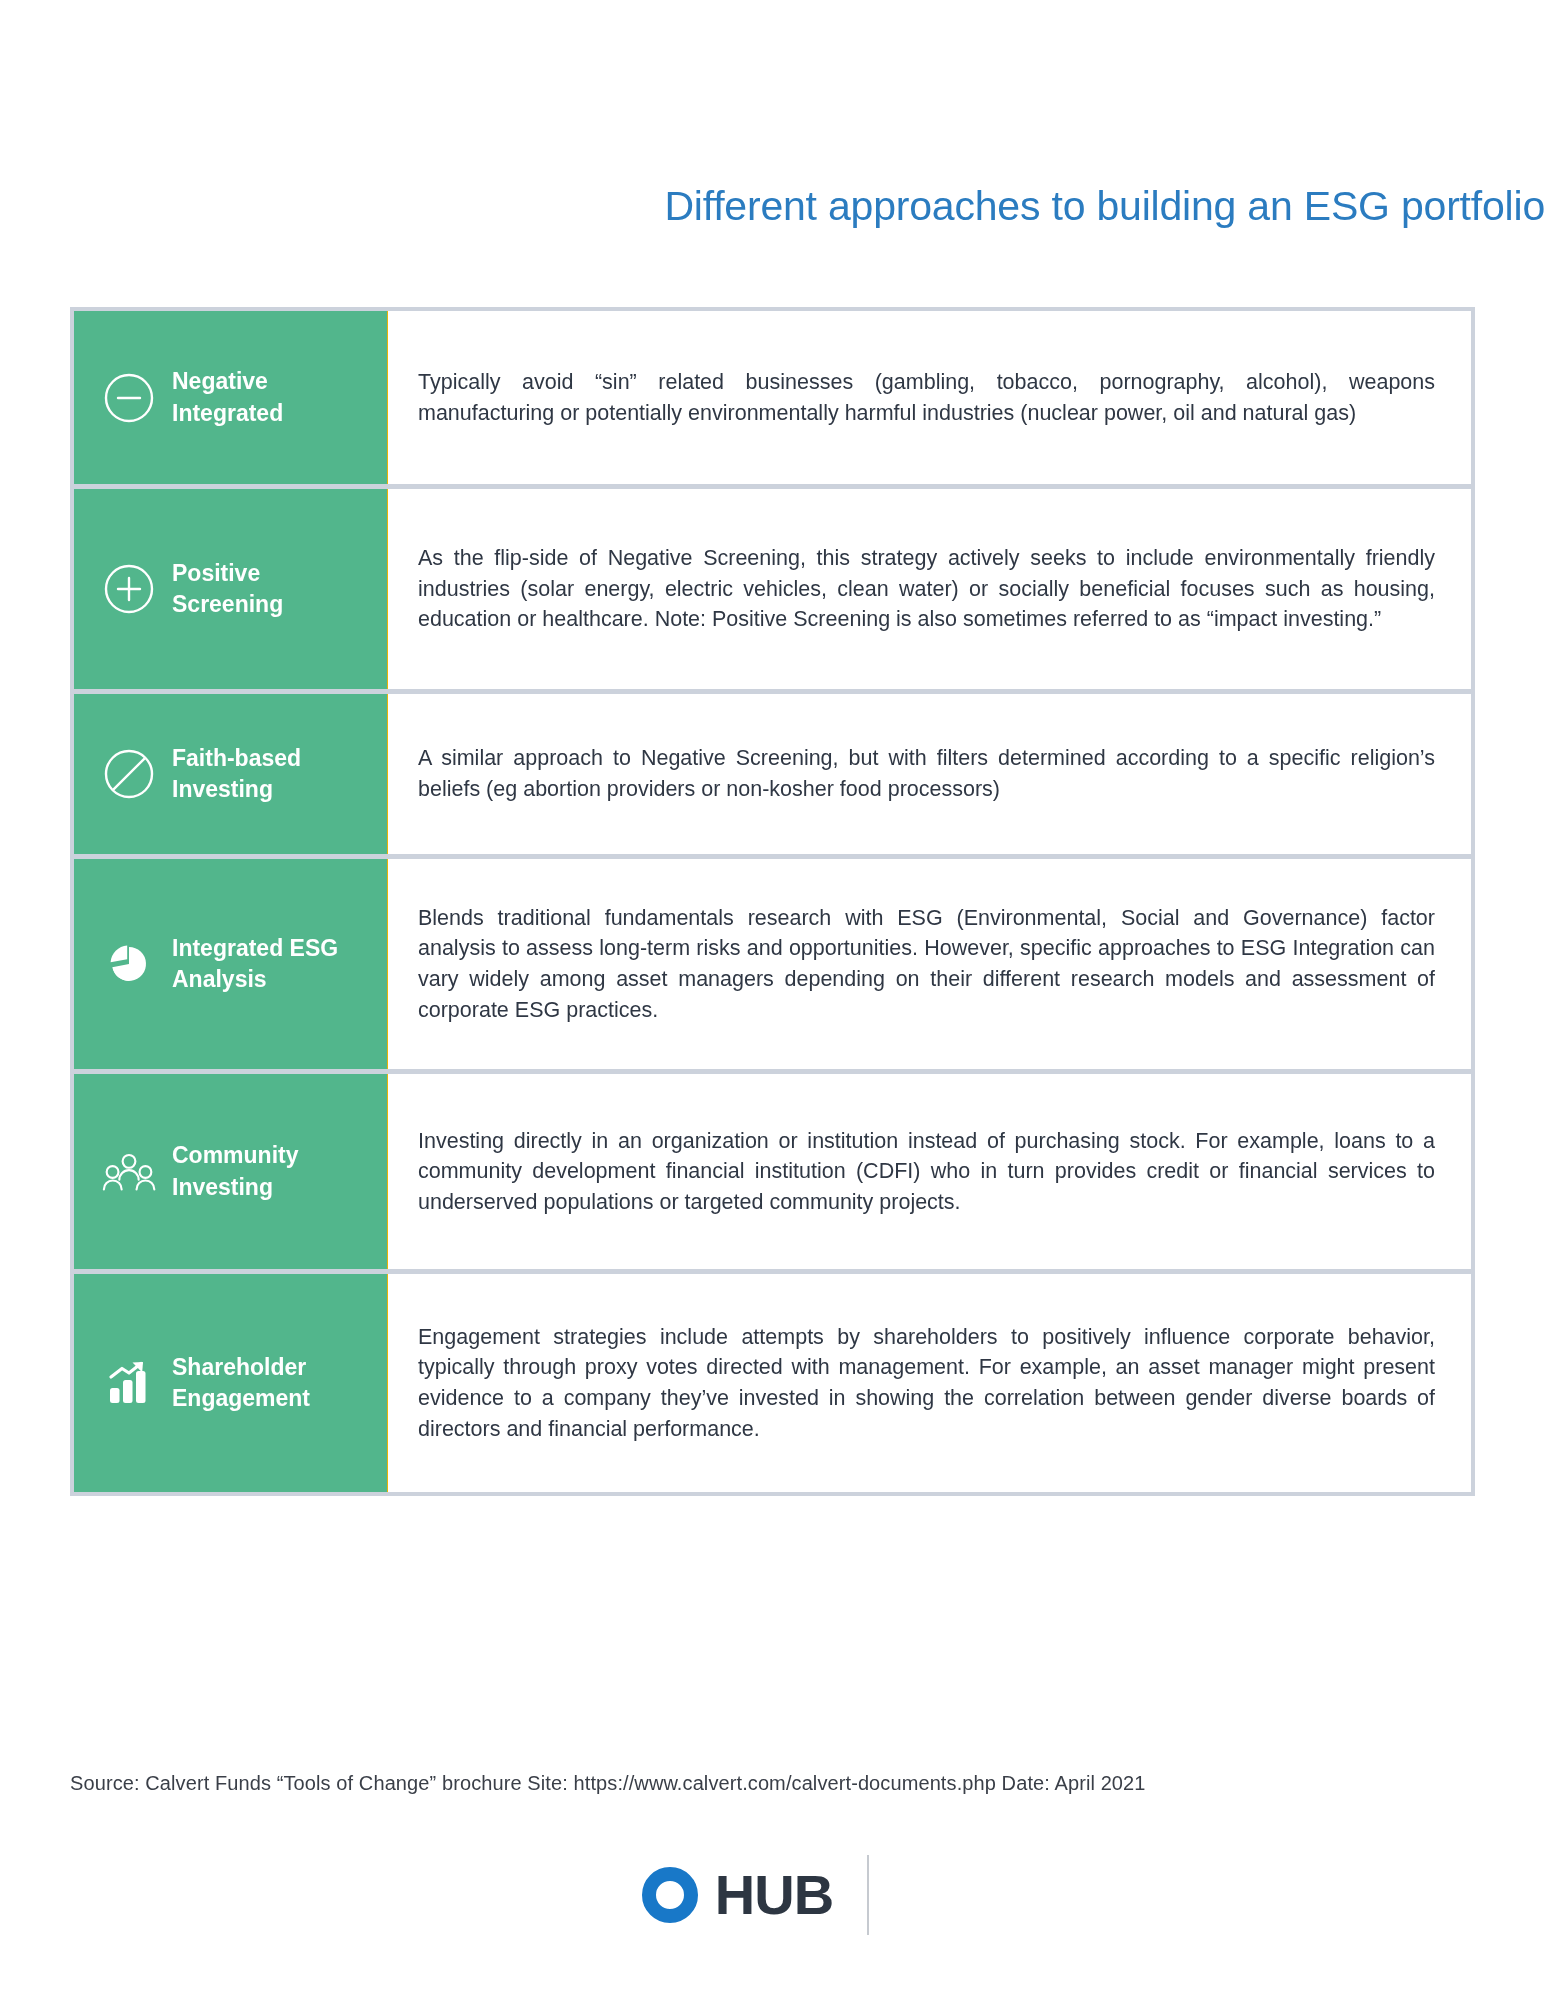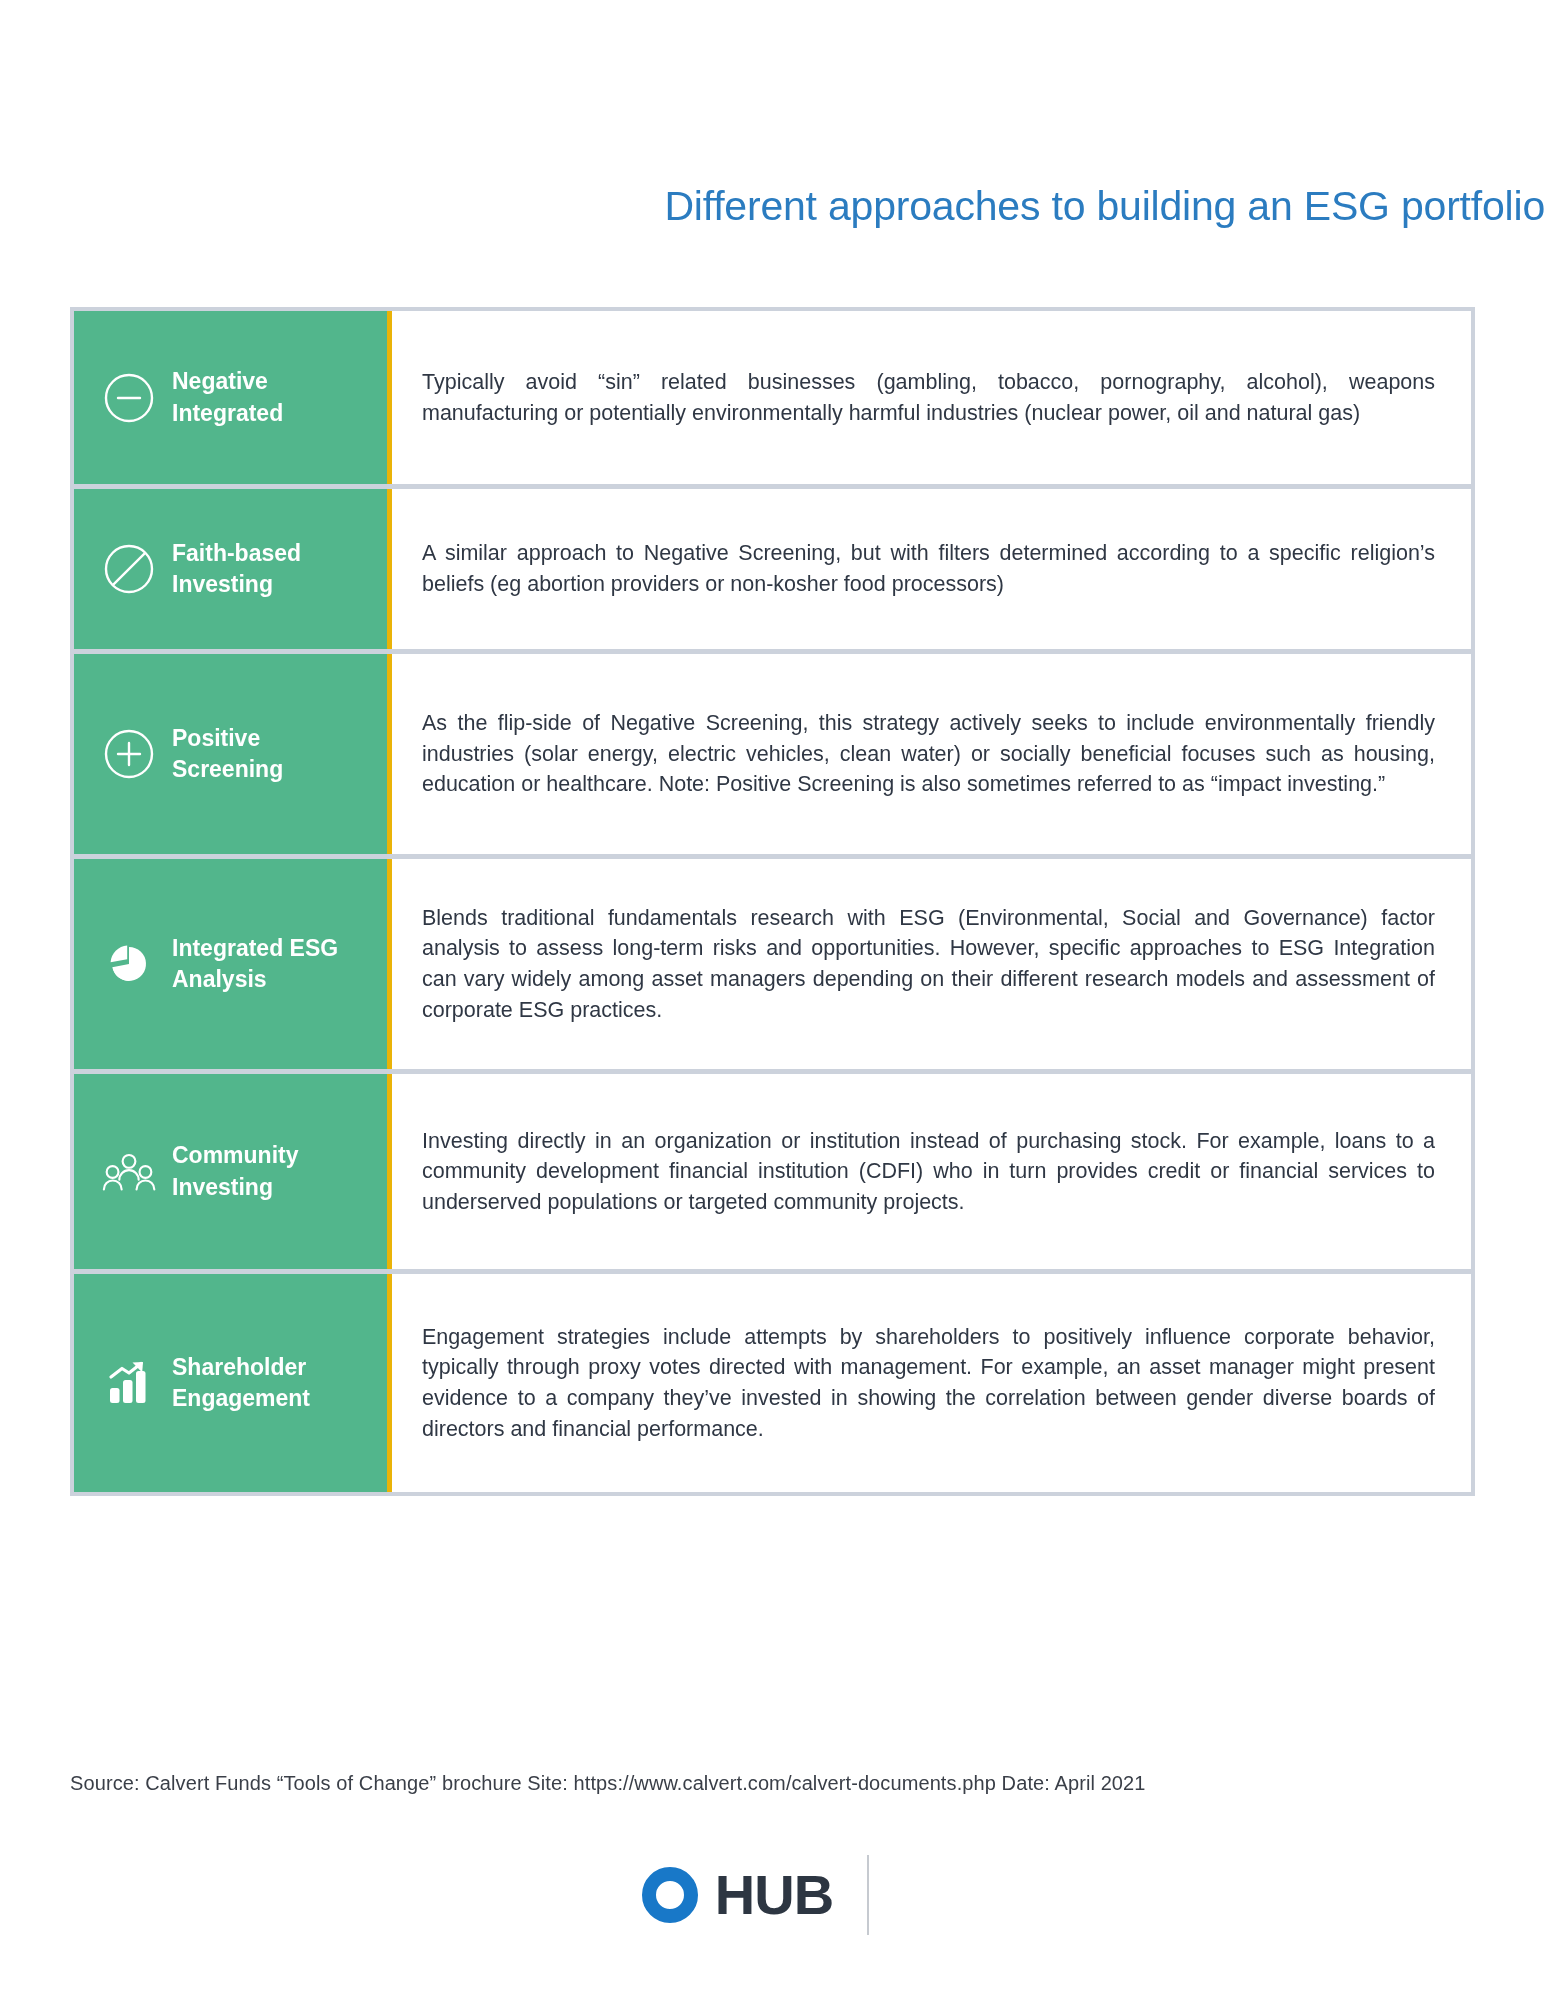--- a/index.html
+++ b/index.html
@@ -77,21 +77,21 @@
     max-width: 180px;
   }
 
   .cell-desc {
     flex: 1 1 auto;
     background: #ffffff;
     padding: 30px 36px 30px 30px;
     box-sizing: border-box;
     display: flex;
     align-items: center;
-    border-left: 5px solid #eab308;
+    border-left: 1px solid #eab308;
   }
   .desc-text {
     font-size: 21.5px;
     line-height: 1.42;
     color: #2f3744;
     text-align: justify;
     font-weight: 400;
     margin: 0;
   }
 
@@ -193,52 +193,52 @@
           </svg>
         </span>
         <span class="label-text">Negative Integrated</span>
       </div>
     </div>
     <div class="cell-desc">
       <p class="desc-text">Typically avoid “sin” related businesses (gambling, tobacco, pornography, alcohol), weapons manufacturing or potentially environmentally harmful industries (nuclear power, oil and natural gas)</p>
     </div>
   </div>
 
-  <div class="row row-2">
-    <div class="cell-label">
-      <div class="label-inner">
-        <span class="label-icon">
-          <svg width="54" height="54" viewBox="0 0 54 54">
-            <circle cx="27" cy="27" r="23" fill="none" stroke="#ffffff" stroke-width="2.4"></circle>
-            <line x1="11.8" y1="42.2" x2="42.2" y2="11.8" stroke="#ffffff" stroke-width="2.4" stroke-linecap="round"></line>
-          </svg>
-        </span>
-        <span class="label-text">Faith-based Investing</span>
-      </div>
-    </div>
-    <div class="cell-desc">
-      <p class="desc-text">A similar approach to Negative Screening, but with filters determined according to a specific religion’s beliefs (eg abortion providers or non-kosher food processors)</p>
-    </div>
-  </div>
-
   <div class="row row-3">
     <div class="cell-label">
       <div class="label-inner">
         <span class="label-icon">
           <svg width="54" height="54" viewBox="0 0 54 54">
             <circle cx="27" cy="27" r="23" fill="none" stroke="#ffffff" stroke-width="2.4"></circle>
             <line x1="16" y1="27" x2="38" y2="27" stroke="#ffffff" stroke-width="2.4" stroke-linecap="round"></line>
             <line x1="27" y1="16" x2="27" y2="38" stroke="#ffffff" stroke-width="2.4" stroke-linecap="round"></line>
           </svg>
         </span>
         <span class="label-text">Positive Screening</span>
       </div>
     </div>
     <div class="cell-desc">
       <p class="desc-text">As the flip-side of Negative Screening, this strategy actively seeks to include environmentally friendly industries (solar energy, electric vehicles, clean water) or socially beneficial focuses such as housing, education or healthcare.  Note: Positive Screening is also sometimes referred to as “impact investing.”</p>
+    </div>
+  </div>
+
+  <div class="row row-2">
+    <div class="cell-label">
+      <div class="label-inner">
+        <span class="label-icon">
+          <svg width="54" height="54" viewBox="0 0 54 54">
+            <circle cx="27" cy="27" r="23" fill="none" stroke="#ffffff" stroke-width="2.4"></circle>
+            <line x1="11.8" y1="42.2" x2="42.2" y2="11.8" stroke="#ffffff" stroke-width="2.4" stroke-linecap="round"></line>
+          </svg>
+        </span>
+        <span class="label-text">Faith-based Investing</span>
+      </div>
+    </div>
+    <div class="cell-desc">
+      <p class="desc-text">A similar approach to Negative Screening, but with filters determined according to a specific religion’s beliefs (eg abortion providers or non-kosher food processors)</p>
     </div>
   </div>
 
   <div class="row row-4">
     <div class="cell-label">
       <div class="label-inner">
         <span class="label-icon">
           <svg width="54" height="54" viewBox="0 0 54 54">
 
             <path d="M27 10 A17 17 0 1 1 10.3 30.3 L27 27 Z" fill="#ffffff"></path>

